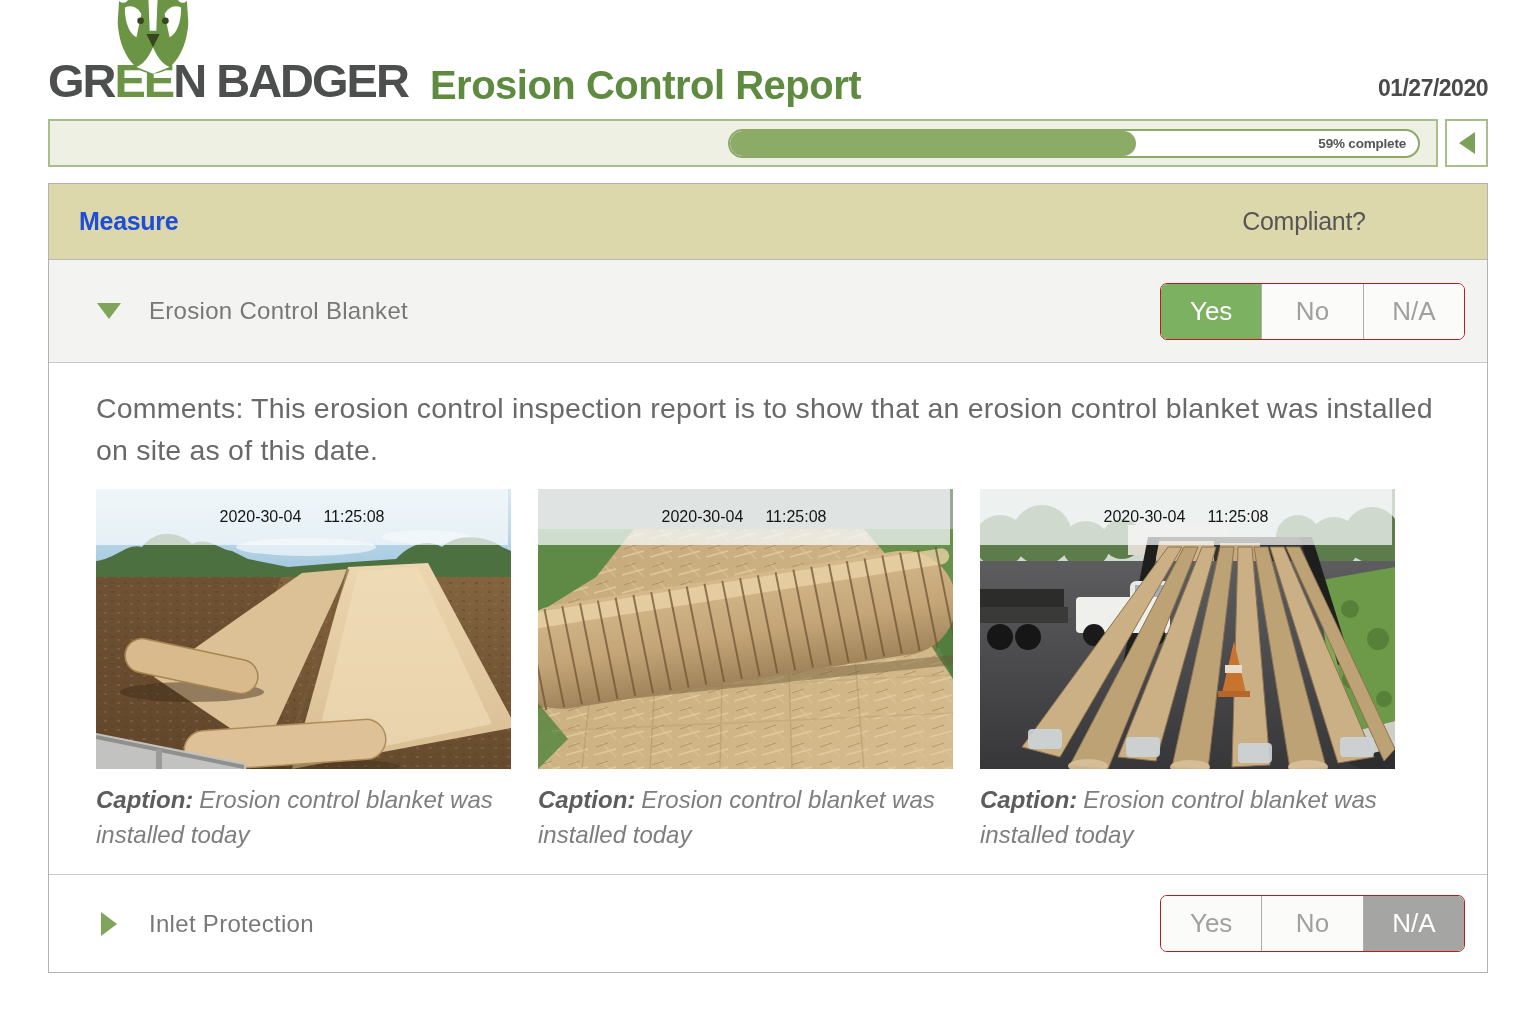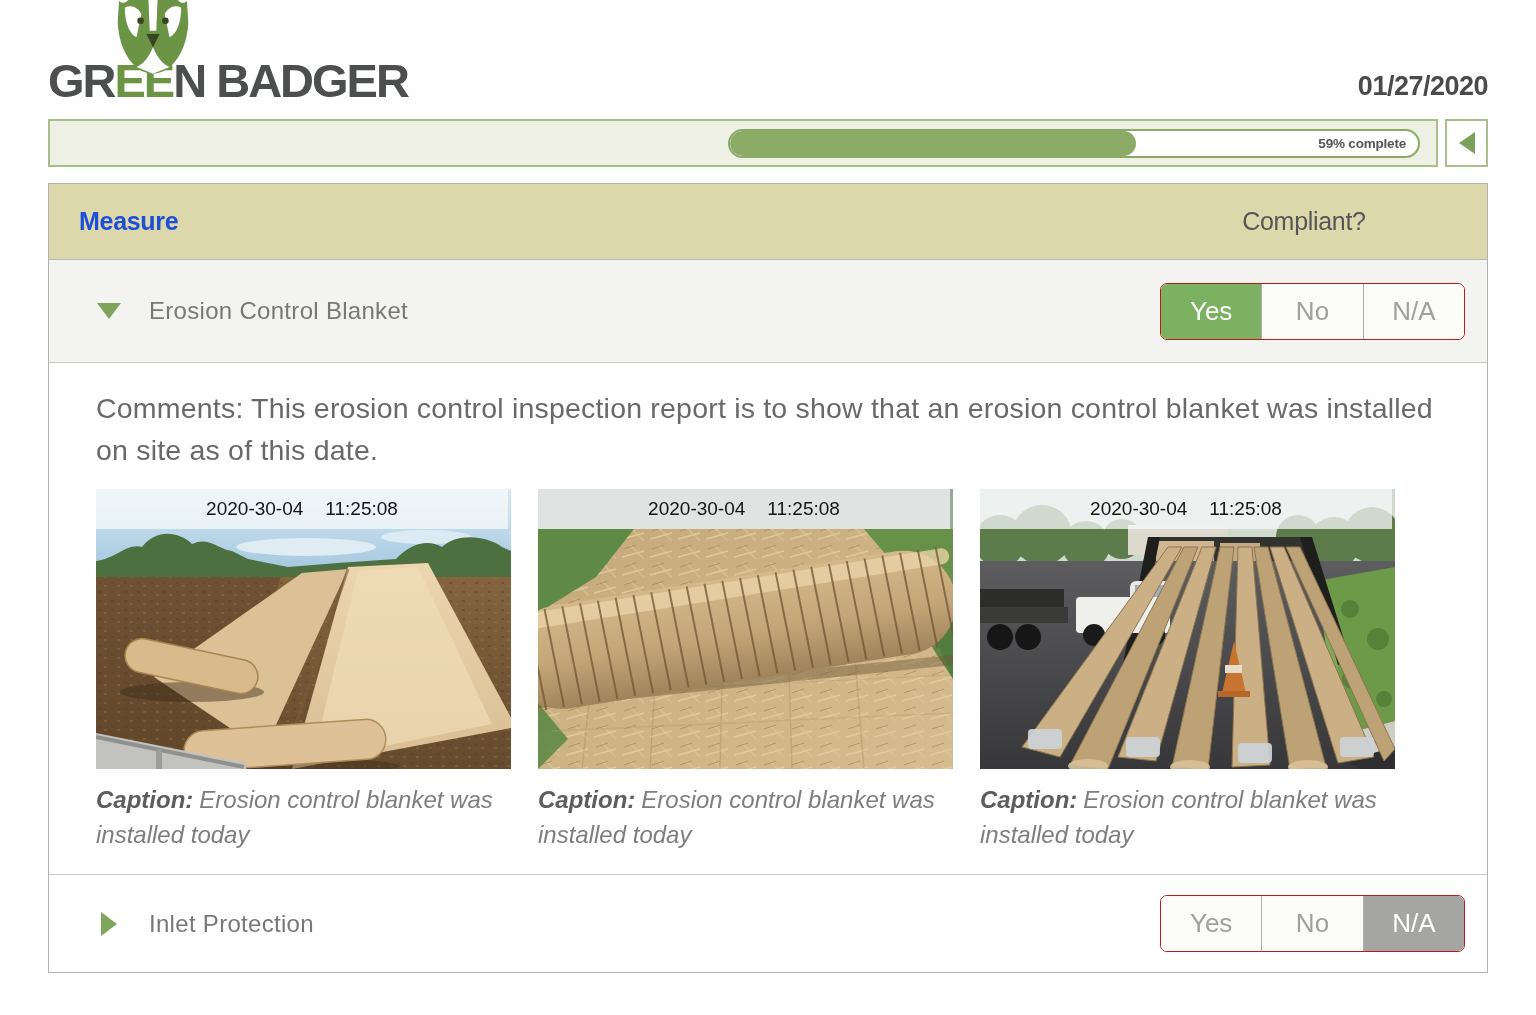--- a/index.html
+++ b/index.html
@@ -9,21 +9,21 @@
   }
   .page { padding:0 48px; }
 
   
   .header { display:flex; align-items:flex-end; height:114px; }
   .brand { display:flex; align-items:baseline; padding-bottom:6px; }
   .brand-part { font-size:47px; font-weight:bold; color:#4d4f4e; letter-spacing:-2px; }
   .brand-ee { color:#6b9444; position:relative; display:inline-block; }
   .badger { position:absolute; left:-14px; top:-72px; width:104px; height:96px; }
   .report-title { font-size:40px; font-weight:bold; color:#5e8b3f; margin-left:22px; padding-bottom:6px; letter-spacing:-0.5px; }
-  .report-date { margin-left:auto; font-size:27px; font-weight:bold; color:#4a4a4a; padding-bottom:12px; letter-spacing:-0.5px; }
+  .report-date { margin-left:auto; font-size:23px; font-weight:bold; color:#4a4a4a; padding-bottom:12px; letter-spacing:-0.5px; }
 
   
   .projectbar-row { display:flex; gap:7px; margin-top:5px; }
   .projectbar {
     flex:1; display:flex; align-items:center; height:48px;
     background:#eef0e3; border:2px solid #a9bf8b;
   }
   .project-name { font-size:21px; font-weight:bold; color:#54585a; padding-left:20px; letter-spacing:-0.3px; }
   .progress-wrap {
     margin-left:auto; margin-right:16px; width:692px; height:29px;
@@ -65,24 +65,24 @@
   .cbtn.sel-gray  { background:#a5a5a3; color:#ffffff; }
 
   
   .detail { background:#ffffff; border-bottom:1px solid #c9c9c9; padding:25px 47px 22px 47px; }
   .comments { font-size:28.5px; color:#696969; line-height:1.47; max-width:1345px; letter-spacing:0.2px; }
   .photos { display:flex; gap:27px; margin-top:17px; }
   .photo-card { width:415px; }
   .photo { position:relative; width:415px; height:280px; overflow:hidden; background:#cccccc; }
   .photo svg { display:block; width:100%; height:100%; }
   .stamp {
-    position:absolute; top:0; left:0; right:3px; height:40px;
+    position:absolute; top:0; left:0; right:3px; height:56px;
     background:rgba(247,250,251,0.74);
     display:flex; align-items:center; justify-content:center; gap:22px;
-    font-size:19px; color:#141414;
+    font-size:16px; color:#141414;
   }
   .caption { margin-top:14px; font-size:24px; line-height:1.45; color:#7e7e7e; font-style:italic; width:400px; }
   .caption .cap-label { font-weight:bold; color:#5d5d5d; margin-right:6px; }
 </style>
 </head>
 <body>
 
 <div class="page">
 
   <div class="header">
@@ -100,20 +100,21 @@
           <path d="M47,16 C43,14 39,16 37,20 L40,34 C44,32 47,26 47,16 Z" fill="#ffffff"></path>
           <path d="M26,32 L34,32 L30,40 Z" fill="#38451f"></path>
           <circle cx="22.5" cy="24" r="2" fill="#38451f"></circle>
           <circle cx="37.5" cy="24" r="2" fill="#38451f"></circle>
           <path d="M30,40 C27,47 24,50 20,52 L30,56 L40,52 C36,50 33,47 30,40 Z" fill="#ffffff"></path>
         </svg>
         <span>EE</span>
       </span>
       <span class="brand-part">N BADGER</span>
     </div>
+    <div class="report-title">Erosion Control Report</div>
     <div class="report-date">01/27/2020</div>
   </div>
 
   <div class="projectbar-row">
     <div class="projectbar">
       <div class="progress-wrap">
         <div class="progress-fill" style="width: 59%;"></div>
         <span class="progress-label">59% complete</span>
       </div>
     </div>

